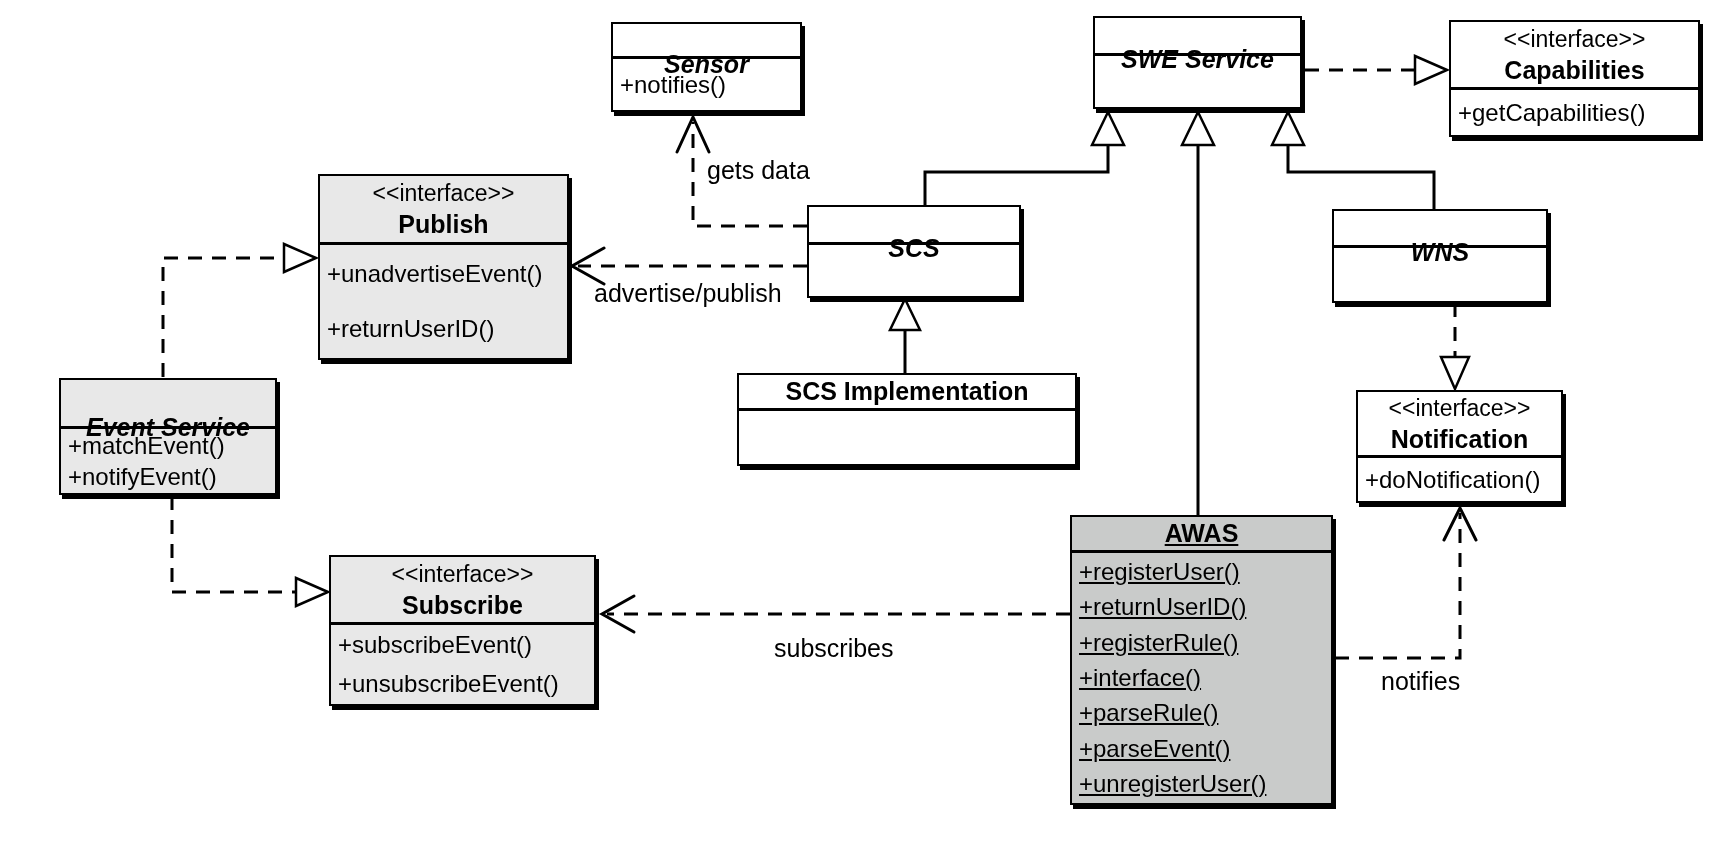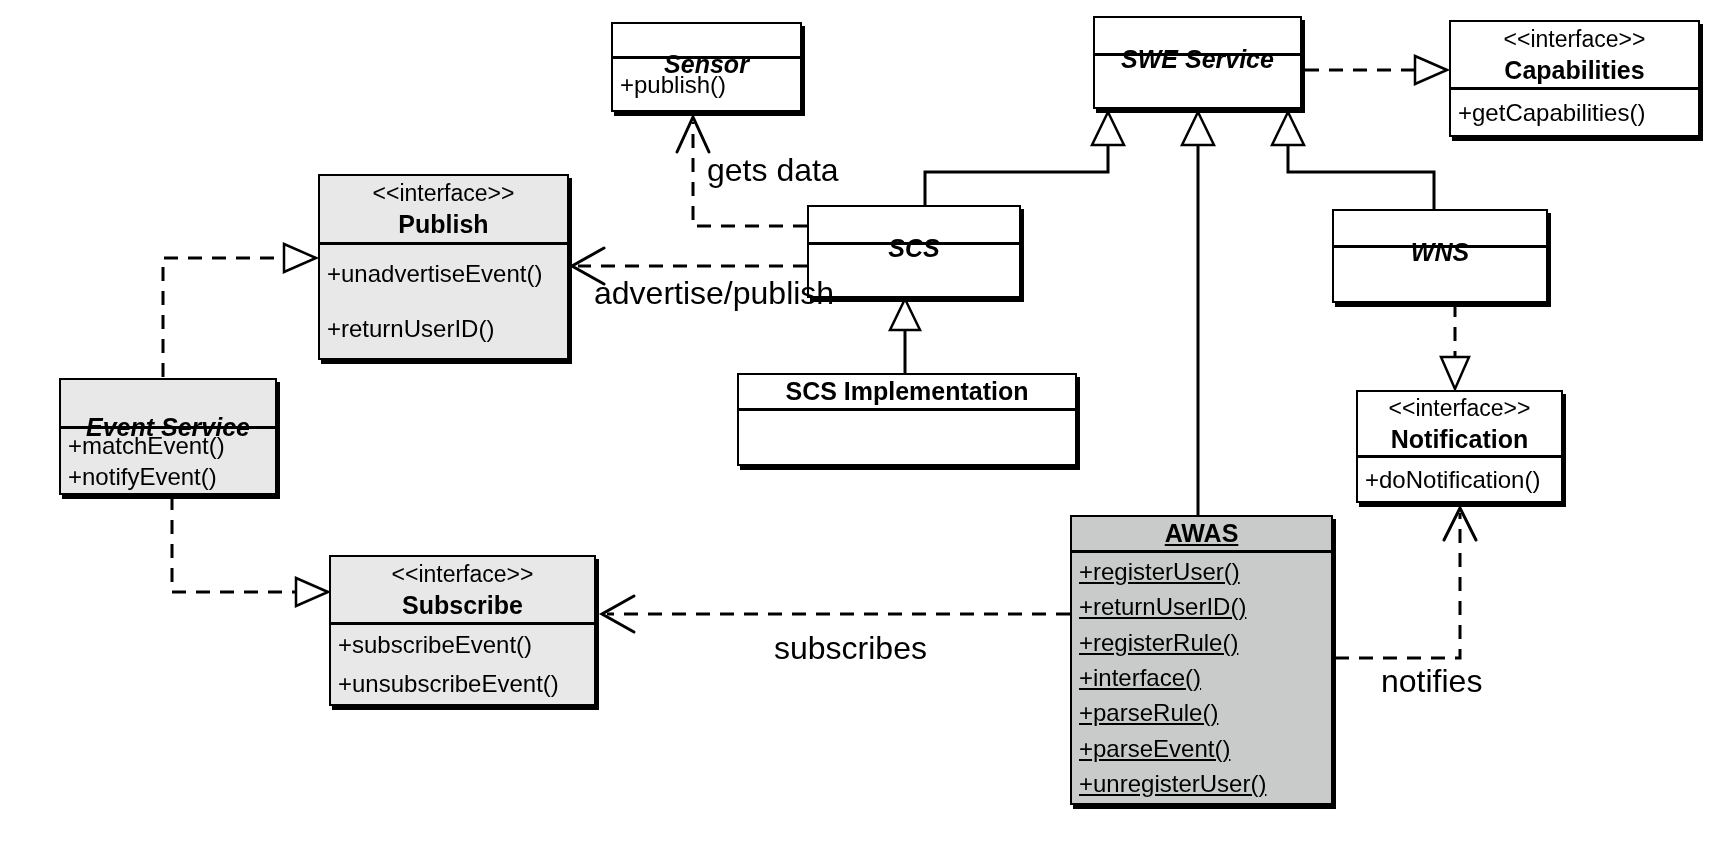--- a/index.html
+++ b/index.html
@@ -14,21 +14,21 @@
     box-shadow:3px 4px 0 0 #000;display:flex;flex-direction:column;
   }
   .uml-box.iface{background:#e8e8e8;}
   .uml-box.impl{background:#c9cbca;text-decoration:underline;}
   .hdr{flex:0 0 auto;display:flex;flex-direction:column;justify-content:center;text-align:center;padding:1px 4px;}
   .stereo{font-size:23px;line-height:31px;font-weight:400;white-space:nowrap;}
   .cname{font-size:25px;line-height:31px;font-weight:700;white-space:nowrap;}
   .cname.it{font-style:italic;margin-top:48px;}
   .bdy{flex:1 1 auto;border-top:3px solid #000;display:flex;flex-direction:column;justify-content:space-around;padding:1px 7px;}
   .mth{font-size:24px;line-height:30px;white-space:nowrap;text-align:left;}
-  .edge-label{position:absolute;z-index:3;font-size:32px;line-height:28px;white-space:nowrap;}
+  .edge-label{position:absolute;z-index:3;font-size:25px;line-height:28px;white-space:nowrap;}
 </style>
 </head>
 <body>
 
 <div id="canvas">
 
   <svg id="edges" viewBox="0 0 1719 857" xmlns="http://www.w3.org/2000/svg">
 
     <g>
       <polyline points="925,205 925,172 1108,172 1108,145" fill="none" stroke="#000" stroke-width="3"></polyline>
@@ -80,21 +80,21 @@
       <polyline points="1335,658 1460,658 1460,513" fill="none" stroke="#000" stroke-width="3" stroke-dasharray="14 10"></polyline>
       <polyline points="1444,540 1460,508 1476,540" fill="none" stroke="#000" stroke-width="3" stroke-linecap="round"></polyline>
     </g>
   </svg>
 
   <div class="uml-box" style="left:611px;top:22px;width:191px;height:90px">
     <div class="hdr" style="height:32px">
       <div class="cname it">Sensor</div>
     </div>
     <div class="bdy">
-      <div class="mth">+publish()</div>
+      <div class="mth">+notifies()</div>
     </div>
   </div>
 
   <div class="uml-box" style="left:1093px;top:16px;width:209px;height:93px">
     <div class="hdr" style="height:35px">
       <div class="cname it">SWE Service</div>
     </div>
     <div class="bdy"></div>
   </div>
 

